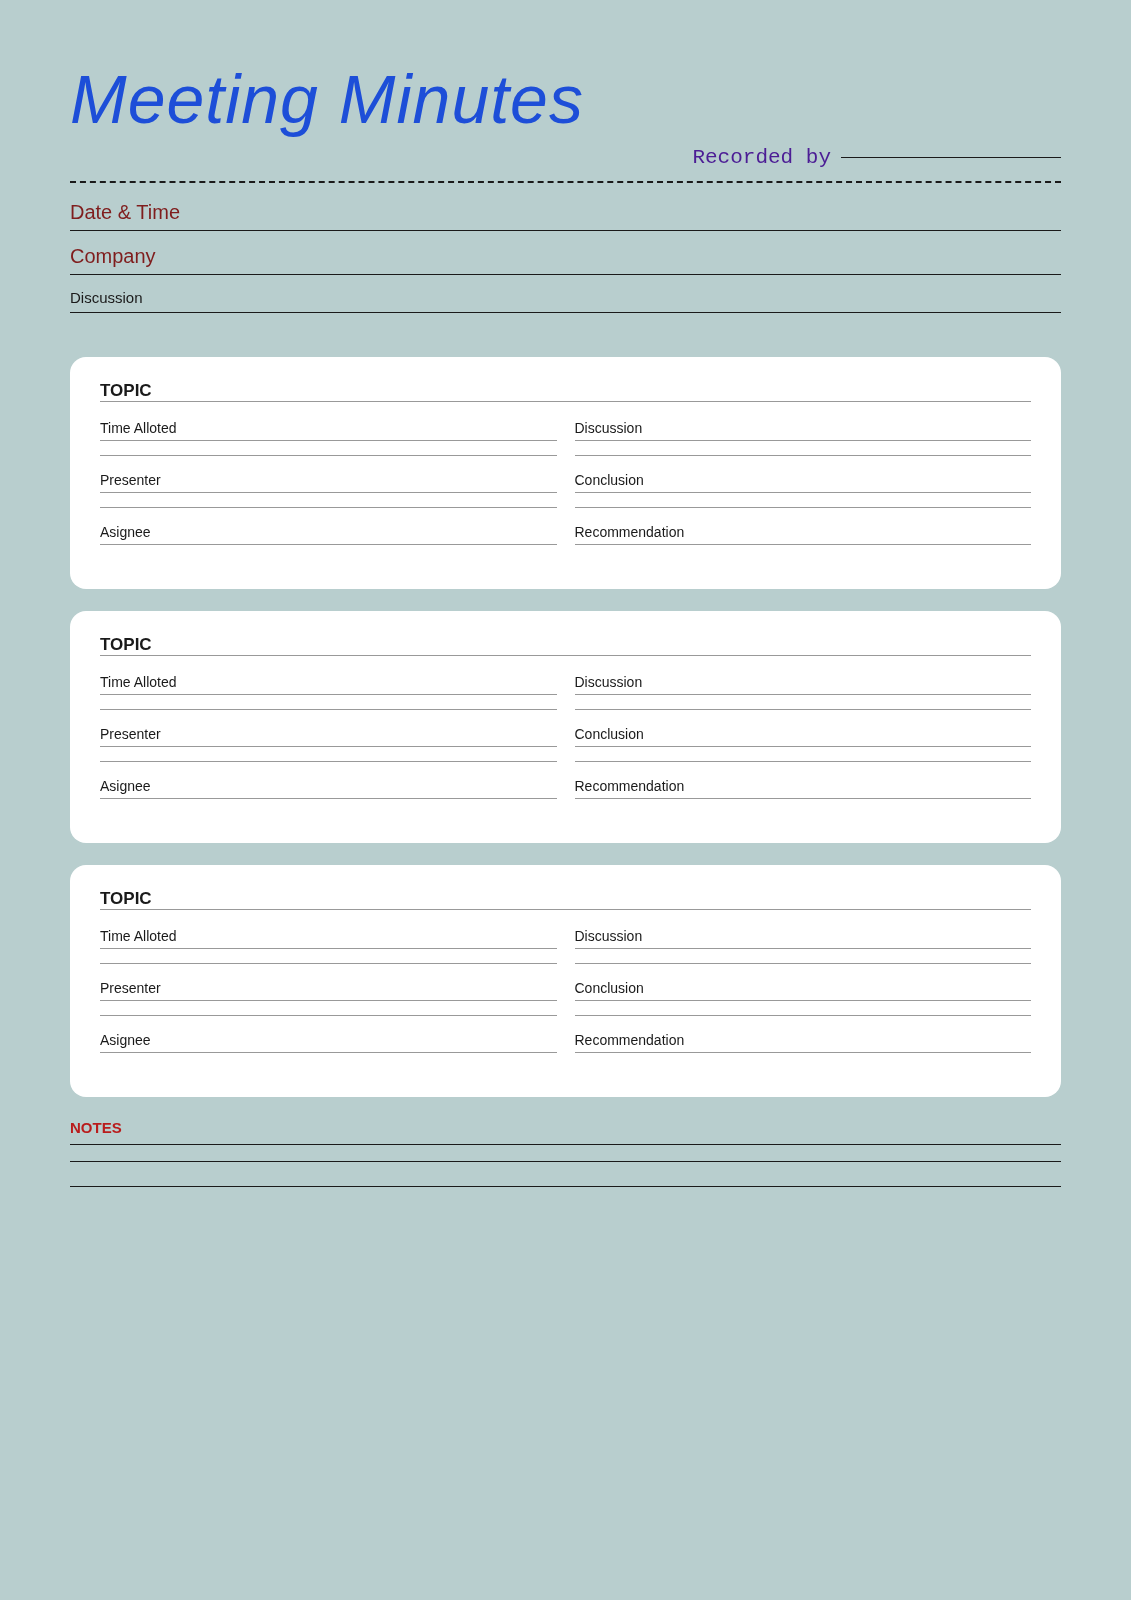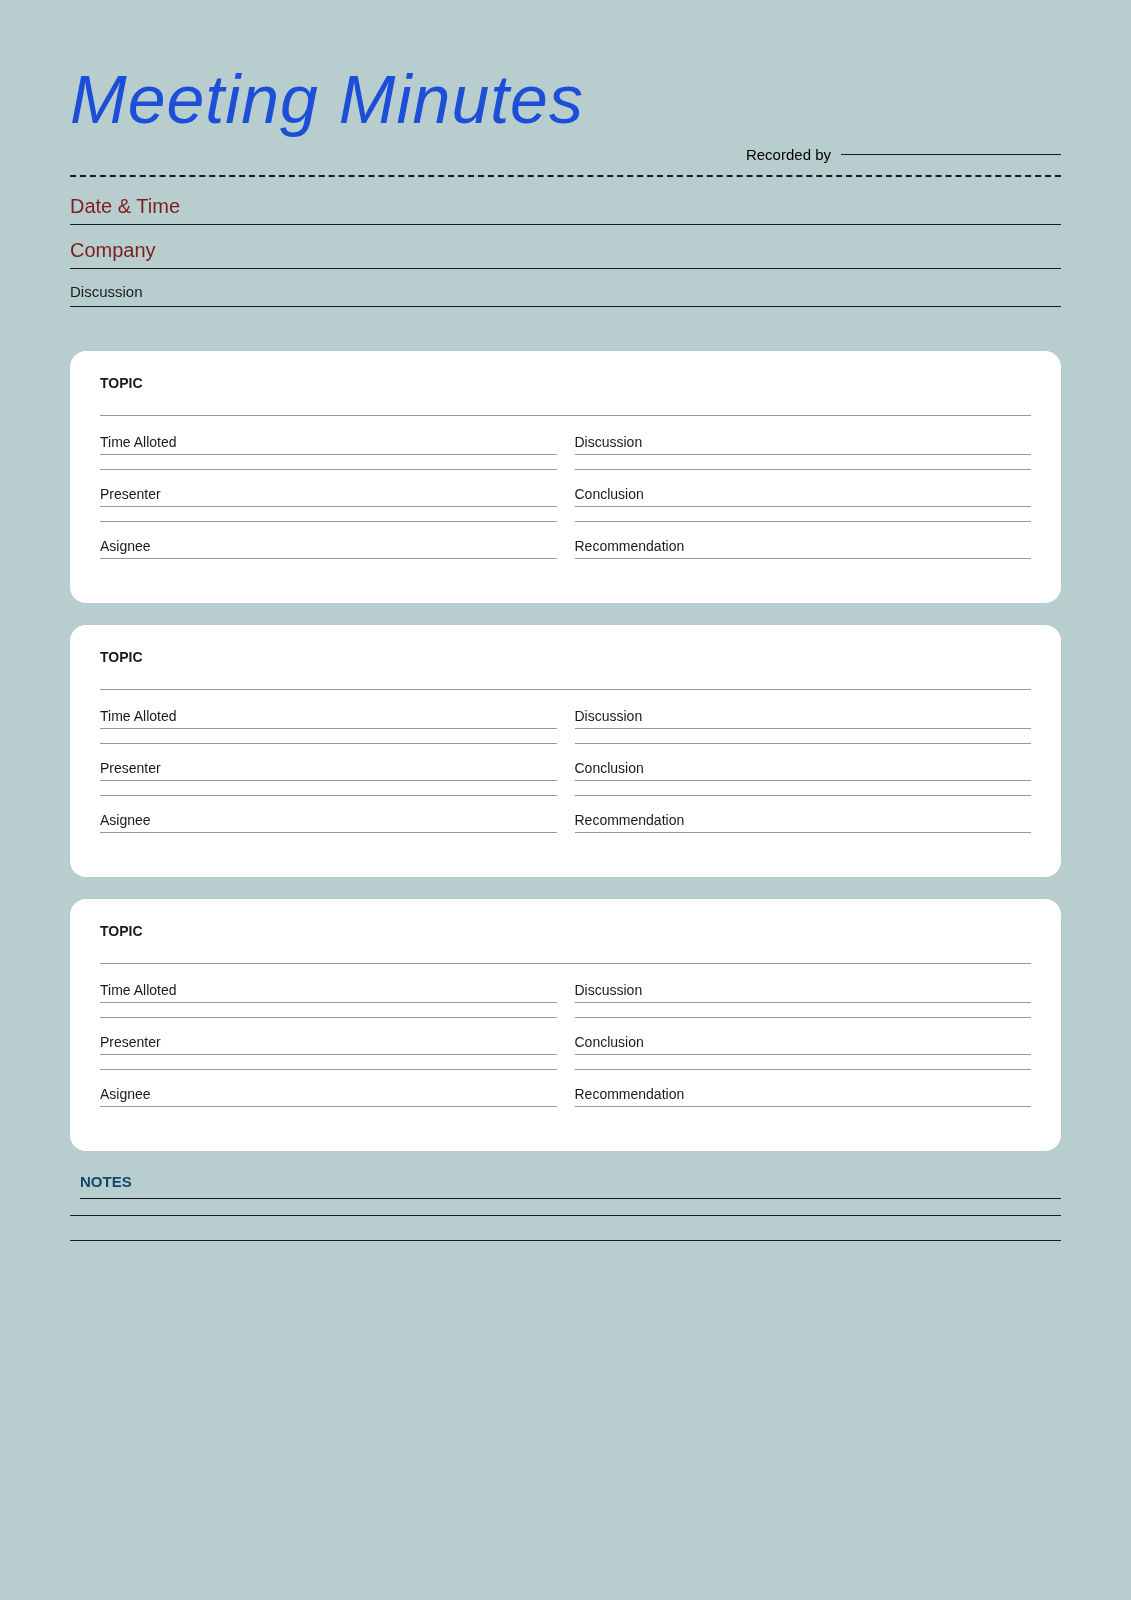--- a/index.html
+++ b/index.html
@@ -27,24 +27,24 @@
     }
 
     .recorded-by-row {
       display: flex;
       justify-content: flex-end;
       align-items: center;
       margin-bottom: 12px;
     }
 
     .recorded-by-label {
-      font-size: 15px;
-      color: #000000;
+      font-size: 21px;
+      color: #4c1d95;
       margin-right: 10px;
-      font-family: Liberation Sans, sans-serif;
+      font-family: Liberation Mono, monospace;
     }
 
     .recorded-by-line {
       width: 220px;
       border-bottom: 1.5px solid #1a1a1a;
     }
 
     .dashed-separator {
       border: none;
       border-top: 2.5px dashed #1a1a1a;
@@ -87,50 +87,49 @@
     }
 
     .topic-card {
       background-color: #ffffff;
       border-radius: 16px;
       padding: 24px 30px 28px 30px;
       margin-bottom: 22px;
     }
 
     .topic-header {
-      font-size: 14px;
+      font-size: 17px;
       font-weight: 700;
       color: #1a1a1a;
       font-family: Arial, sans-serif;
       border-bottom: 1.5px solid #999;
-      padding-bottom: 24px;
+      padding-bottom: 0;
       margin-bottom: 18px;
     }
 
     .field-label {
       font-size: 14px;
       color: #1a1a1a;
       font-family: Arial, sans-serif;
       margin-bottom: 6px;
       display: block;
     }
 
     .notes-section {
       margin-top: 10px;
     }
 
     .notes-label {
       font-size: 15px;
       font-weight: 700;
-      color: #0c4a6e;
+      color: #b91c1c;
       font-family: Arial, sans-serif;
       border-bottom: 1.5px solid #1a1a1a;
       padding-bottom: 8px;
       margin-bottom: 16px;
-      margin-left: 10px;
     }
 
     .notes-line {
       border: none;
       border-bottom: 1.5px solid #1a1a1a;
       width: 100%;
       display: block;
       height: 1px;
       margin-bottom: 24px;
     }

